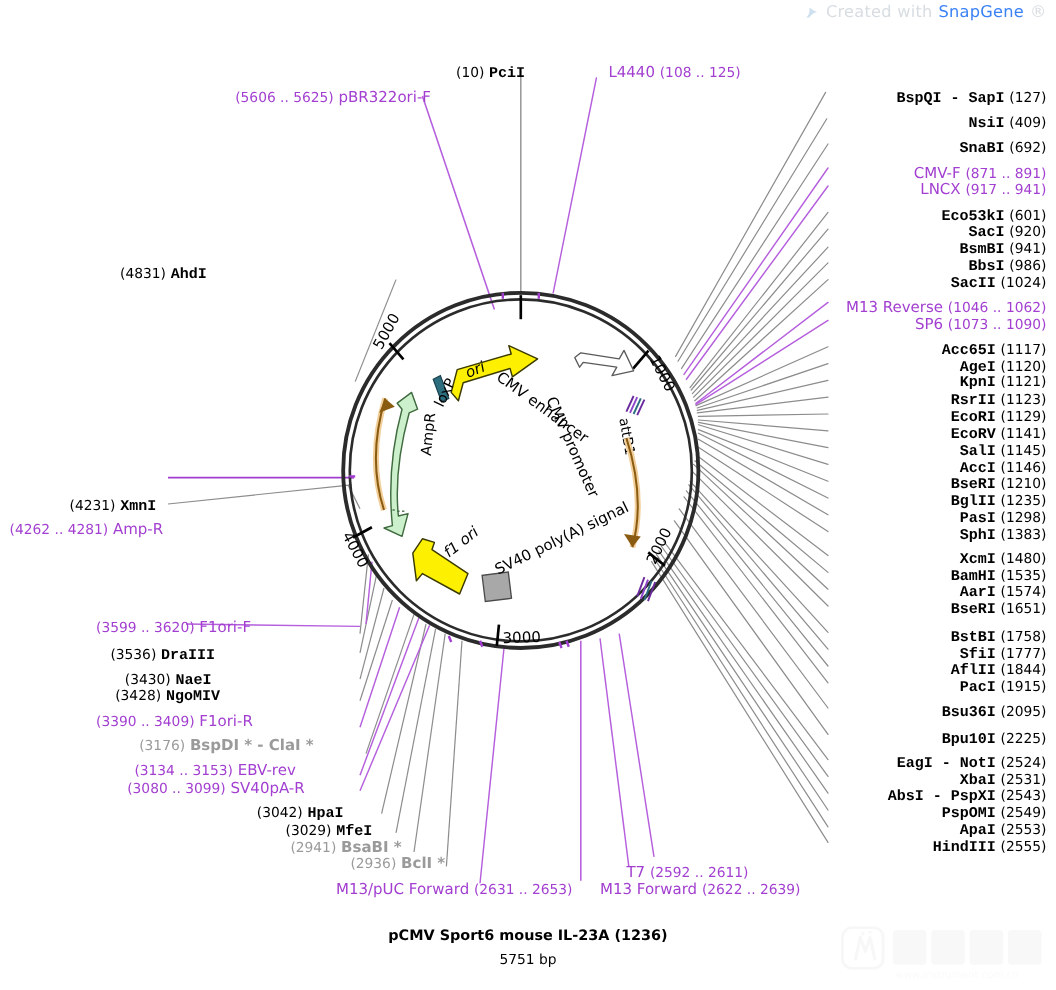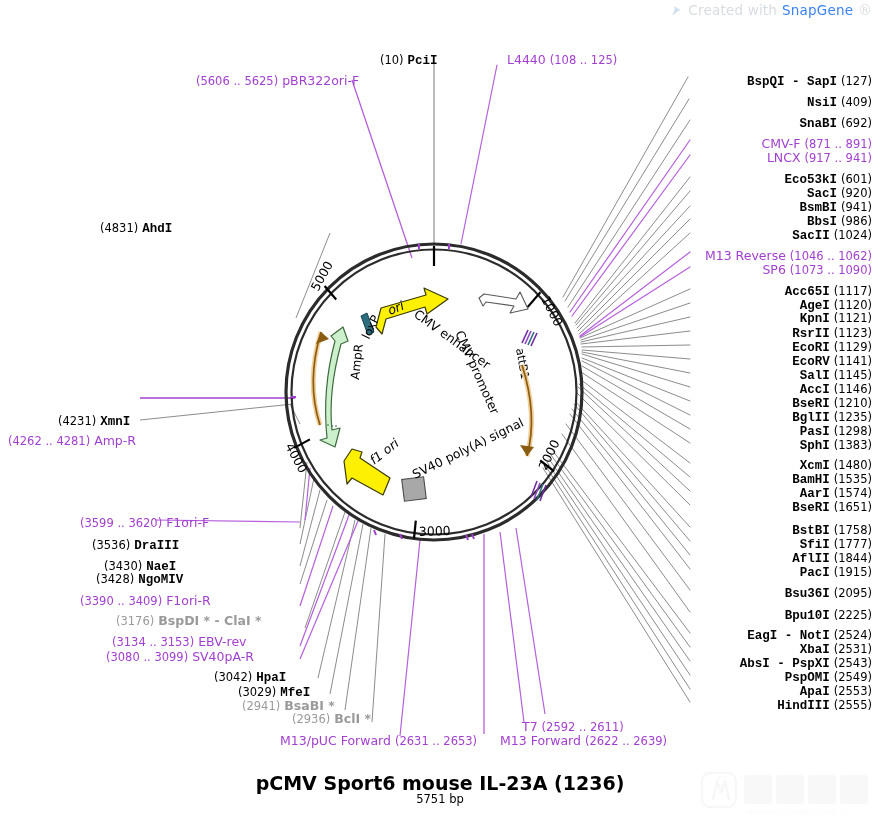--- a/index.html
+++ b/index.html
@@ -38,21 +38,21 @@
   .lbl .enz{font-weight:bold;color:#000;font-family:Liberation Mono, monospace;}
   .lbl .enzstar{font-weight:bold;color:#9a9a9a;}
   .lbl .pos{color:#000;font-weight:normal;font-size:11.5px;}
   .lbl .posg{color:#9a9a9a;font-weight:normal;font-size:11.5px;}
   .lbl.pr{color:#a23fd0;font-weight:normal;}
   .lbl.pr .pos{color:#a23fd0;font-size:11.5px;}
   .lbl.right{text-align:right;}
 
   .title{
     position:absolute;left:0;right:0;text-align:center;
-    font-weight:bold;font-size:19px;color:#000;
+    font-weight:bold;font-size:12px;color:#000;
   }
   .subtitle{
     position:absolute;left:0;right:0;text-align:center;
     font-size:11.5px;color:#000;
   }
 </style>
 </head>
 <body>
 
 <div id="root">

